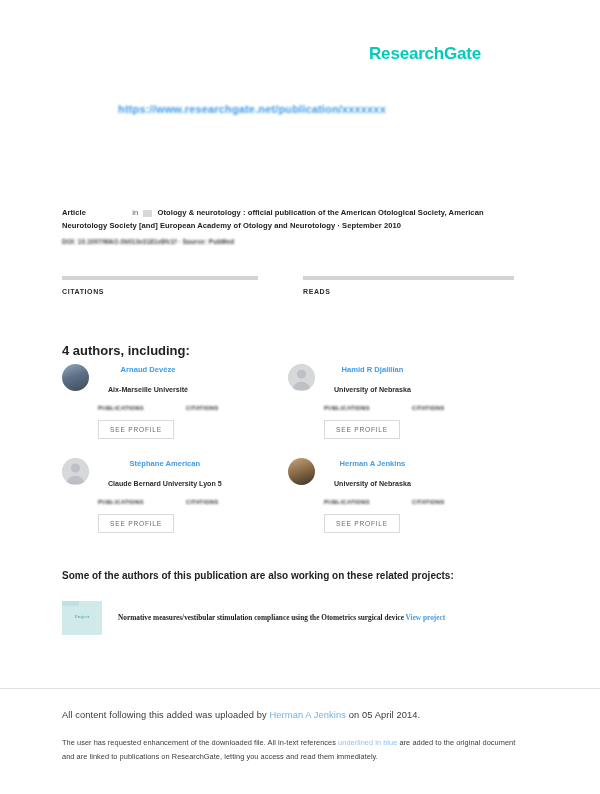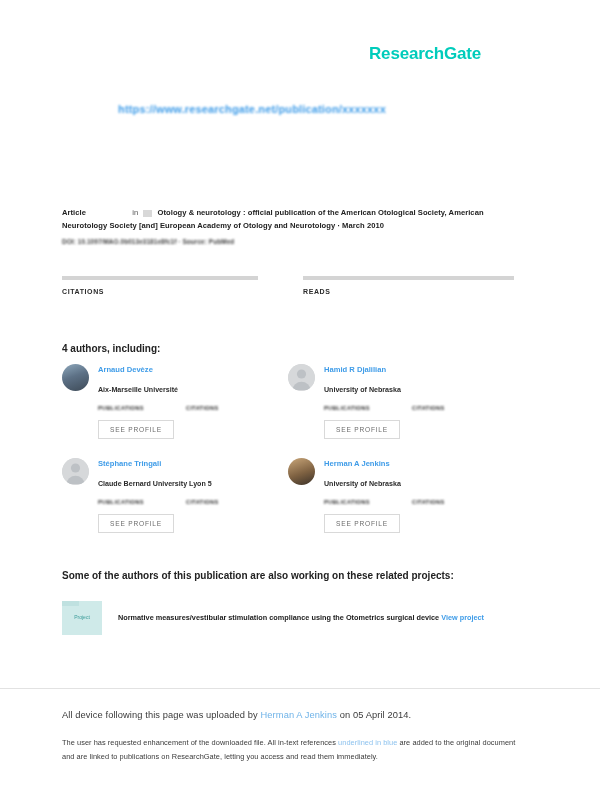--- a/index.html
+++ b/index.html
@@ -120,21 +120,21 @@
     filter: blur(1.4px);
     opacity: 0.0;
     height: 0;
   }
 
   
   .authors-caption {
     position: absolute;
     top: 343px;
     left: 62px;
-    font-size: 10px;
+    font-size: 13px;
     font-weight: bold;
     color: #222222;
     filter: blur(0.7px);
   }
 
   .authors-grid {
     position: absolute;
     top: 364px;
     left: 62px;
     width: 452px;
@@ -142,21 +142,22 @@
     flex-wrap: wrap;
   }
   .author-cell {
     width: 226px;
     height: 94px;
     position: relative;
   }
   .author-top {
     display: flex;
     align-items: flex-start;
-    gap: 9px;
+    gap: 19px;
+    text-align: center;
   }
   .avatar {
     width: 27px;
     height: 27px;
     border-radius: 50%;
     flex: 0 0 27px;
     overflow: hidden;
     position: relative;
     background: #d6d8da;
   }
@@ -220,20 +221,21 @@
   }
 
   .project-row {
     position: absolute;
     top: 601px;
     left: 62px;
     width: 452px;
     display: flex;
     align-items: center;
     gap: 16px;
+    font-family: Liberation Serif, serif;
   }
   .project-thumb {
     width: 40px;
     height: 34px;
     background: #cfeae9;
     position: relative;
     flex: 0 0 40px;
   }
   .project-thumb::before {
     content: "";
@@ -307,21 +309,21 @@
   </div>
 
   <div class="rg-url">https://www.researchgate.net/publication/xxxxxxx</div>
 
   <div class="article-block">
     <div class="article-line">
       <span>Article</span>
       <span class="in-word">in</span>
       <span class="article-chip"></span>
       <span>Otology &amp; neurotology : official publication of the American Otological Society, American Neurotology</span>
-      <span>Society [and] European Academy of Otology and Neurotology · March 2010</span>
+      <span>Society [and] European Academy of Otology and Neurotology · September 2010</span>
     </div>
     <div class="article-doi">DOI: 10.1097/MAO.0b013e3181e8fc1f · Source: PubMed</div>
   </div>
 
   <div class="stats">
     <div class="stat-col">
       <div class="stat-rule short"></div>
       <div class="stat-label">CITATIONS</div>
       <div class="stat-value"></div>
     </div>
@@ -383,21 +385,21 @@
     <div class="author-cell">
       <div class="author-top">
         <div class="avatar generic">
           <svg width="27" height="27" viewBox="0 0 27 27">
             <circle cx="13.5" cy="13.5" r="13.5" fill="#d6d8da"></circle>
             <circle cx="13.5" cy="10" r="4.6" fill="#bdc1c5"></circle>
             <path d="M4.6 26 a8.9 8.2 0 0 1 17.8 0z" fill="#bdc1c5"></path>
           </svg>
         </div>
         <div class="author-text">
-          <div class="author-name">Stéphane Tringali</div>
+          <div class="author-name">Stéphane American</div>
           <div class="author-affil">Claude Bernard University Lyon 5</div>
         </div>
       </div>
       <div class="author-stats">
         <div class="astat">
           <div class="astat-label">PUBLICATIONS</div>
         </div>
         <div class="astat">
           <div class="astat-label">CITATIONS</div>
         </div>
@@ -435,21 +437,21 @@
     <div class="project-text">
       <span>Normative measures/vestibular stimulation compliance using the Otometrics surgical device</span>
       <span class="project-link">View project</span>
     </div>
   </div>
 
   <div class="footer-divider"></div>
 
   <div class="footer">
     <div class="footer-line-1">
-      <span>All device following this page was uploaded by</span>
+      <span>All content following this added was uploaded by</span>
       <span class="footer-link">Herman A Jenkins</span>
       <span>on 05 April 2014.</span>
     </div>
     <div class="footer-line-2">
       <span>The user has requested enhancement of the downloaded file. All in-text references</span>
       <span class="footer-underlined">underlined in blue</span>
       <span>are added to the original document</span>
       <span>and are linked to publications on ResearchGate, letting you access and read them immediately.</span>
     </div>
   </div>

